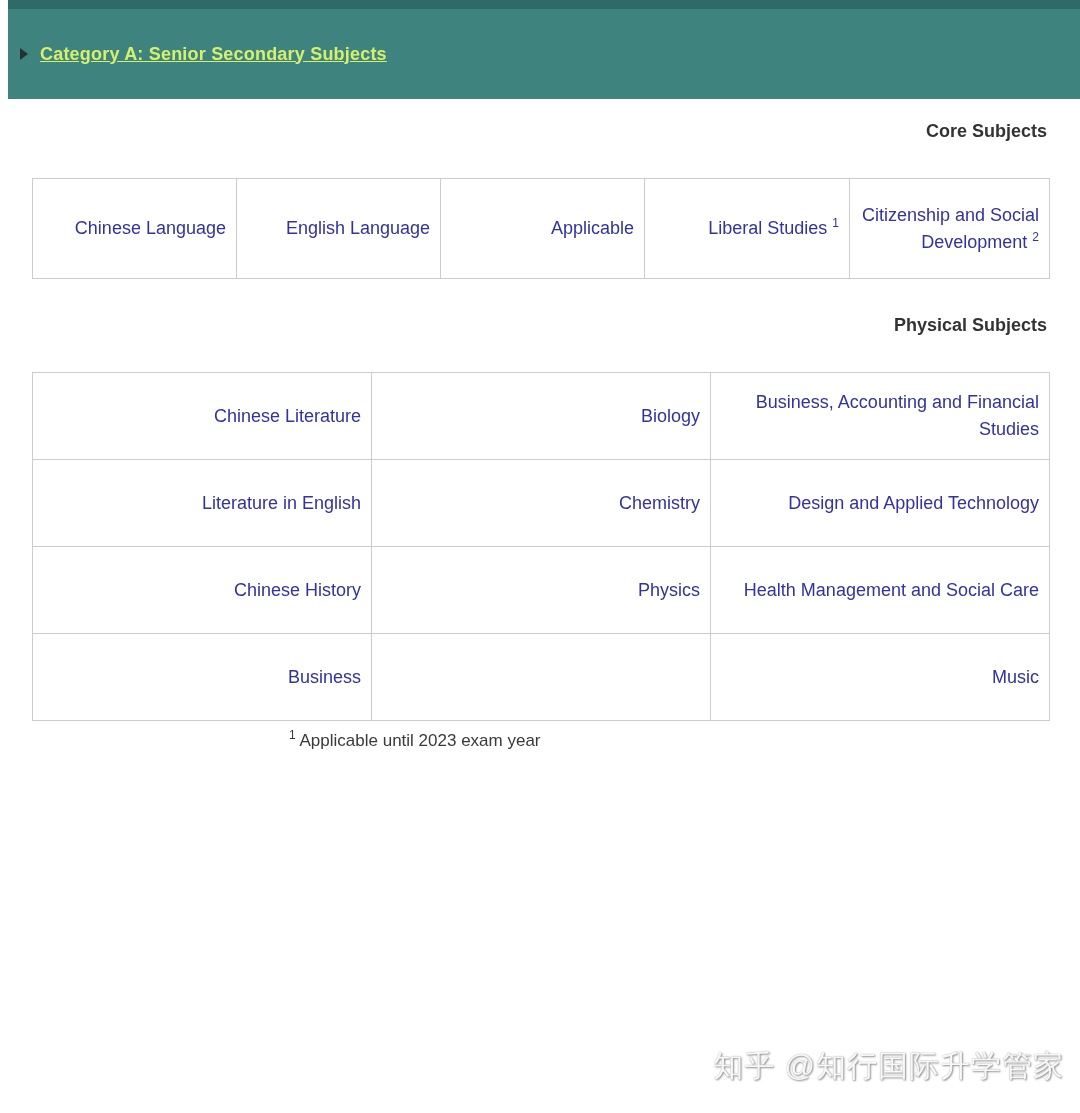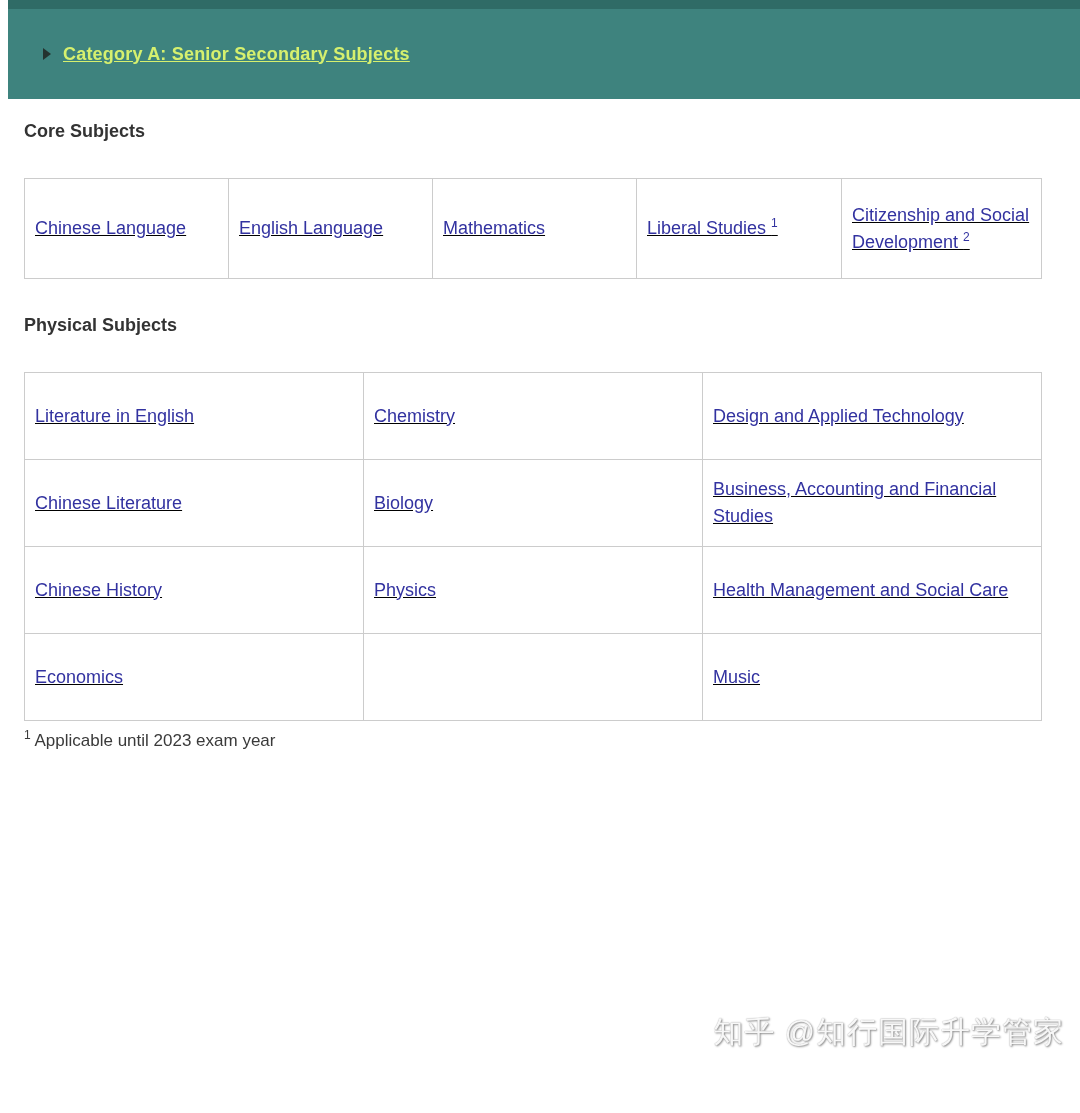--- a/index.html
+++ b/index.html
@@ -11,48 +11,48 @@
   body { position: relative; height: 1113px; overflow: hidden; }
 
   
   .banner {
     margin-left: 8px;
     height: 99px;
     background: #3e837e;
     border-top: 9px solid #2f6b66;
     display: flex;
     align-items: center;
-    padding-left: 35px;
+    padding-left: 12px;
   }
   .tri-icon {
     width: 0; height: 0;
     border-top: 6px solid transparent;
     border-bottom: 6px solid transparent;
     border-left: 8px solid #24332f;
     margin-right: 12px;
     flex: 0 0 auto;
   }
   .banner a.cat-link {
     color: #d6f06e;
     font-size: 18px;
     font-weight: bold;
     text-decoration: underline;
     letter-spacing: 0.2px;
   }
 
   
-  .content { padding: 0 33px 0 24px; }
+  .content { padding: 0 33px 0 32px; text-align: right; }
 
   h2.section-heading {
     font-size: 18px;
     font-weight: bold;
     color: #333333;
     margin-top: 22px;
   }
-  h2.section-heading + table { margin-top: 36px; text-decoration: underline; }
+  h2.section-heading + table { margin-top: 36px; }
   h2.elective { margin-top: 36px; }
 
   table.subjects {
     border-collapse: collapse;
     table-layout: fixed;
     width: 1017px;
   }
   table.subjects td {
     border: 1px solid #cccccc;
     vertical-align: middle;
@@ -83,21 +83,21 @@
     margin-top: 10px;
     color: #3a3a3a;
     font-size: 17px;
   }
   .footnotes .fn { width: 50%; }
   .footnotes sup { font-size: 12px; line-height: 0; }
 
   
   .watermark {
     position: absolute;
-    top: 1012px;
+    top: 1046px;
     right: 16px;
     font-size: 30px;
     letter-spacing: 1px;
     color: rgba(255,255,255,0.92);
     text-shadow: 0 0 1px #9a9a9a, 1px 1px 2px #8a8a8a;
     white-space: nowrap;
     pointer-events: none;
   }
 </style>
 </head>
@@ -117,53 +117,53 @@
       <col class="c1">
         <col class="c2">
         <col class="c3">
         <col class="c4">
         <col class="c5">
     </colgroup>
     <tbody>
       <tr id="core-row">
           <td><span class="subject-link">Chinese Language</span></td>
           <td><span class="subject-link">English Language</span></td>
-          <td><span class="subject-link">Mathematics</span></td>
+          <td><span class="subject-link">Applicable</span></td>
           <td><span class="subject-link">Liberal Studies <sup>1</sup></span></td>
           <td><span class="subject-link">Citizenship and Social Development <sup>2</sup></span></td>
         </tr>
     </tbody>
   </table>
 
   <h2 class="section-heading elective">Physical Subjects</h2>
 
   <table class="subjects elective-t">
     <colgroup>
         <col class="e">
         <col class="e">
         <col class="e">
       </colgroup>
     <tbody id="elective-body">
         <tr>
+          <td><span class="subject-link">Chinese Literature</span></td>
+          <td><span class="subject-link">Biology</span></td>
+          <td><span class="subject-link">Business, Accounting and Financial Studies</span></td>
+        </tr>
+        <tr>
           <td><span class="subject-link">Literature in English</span></td>
           <td><span class="subject-link">Chemistry</span></td>
           <td><span class="subject-link">Design and Applied Technology</span></td>
-        </tr>
-        <tr>
-          <td><span class="subject-link">Chinese Literature</span></td>
-          <td><span class="subject-link">Biology</span></td>
-          <td><span class="subject-link">Business, Accounting and Financial Studies</span></td>
         </tr>
         <tr>
           <td><span class="subject-link">Chinese History</span></td>
           <td><span class="subject-link">Physics</span></td>
           <td><span class="subject-link">Health Management and Social Care</span></td>
         </tr>
         <tr>
-          <td><span class="subject-link">Economics</span></td>
+          <td><span class="subject-link">Business</span></td>
           <td></td>
           <td><span class="subject-link">Music</span></td>
         </tr>
       </tbody>
   </table>
 
   <div class="footnotes">
     <div class="fn">
       <sup>1</sup>
       <span>Applicable until 2023 exam year</span>

